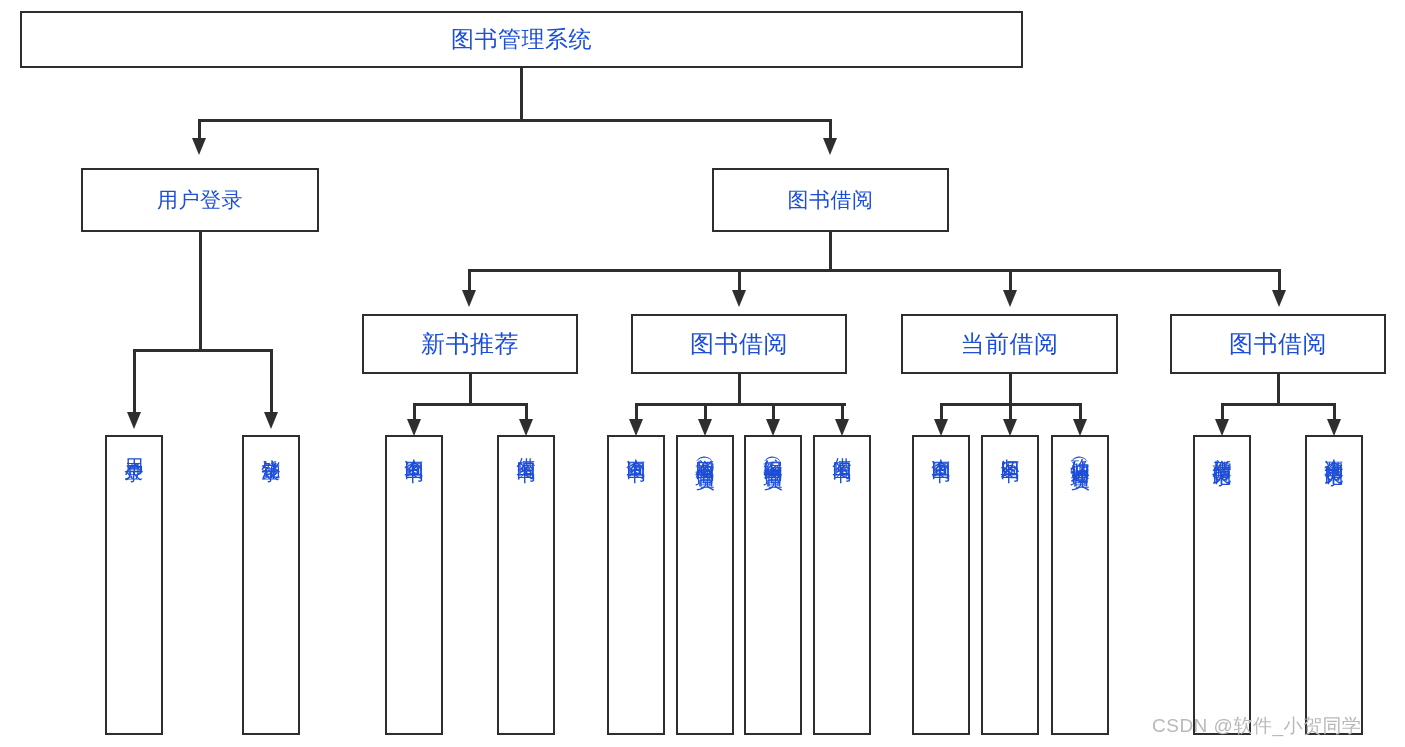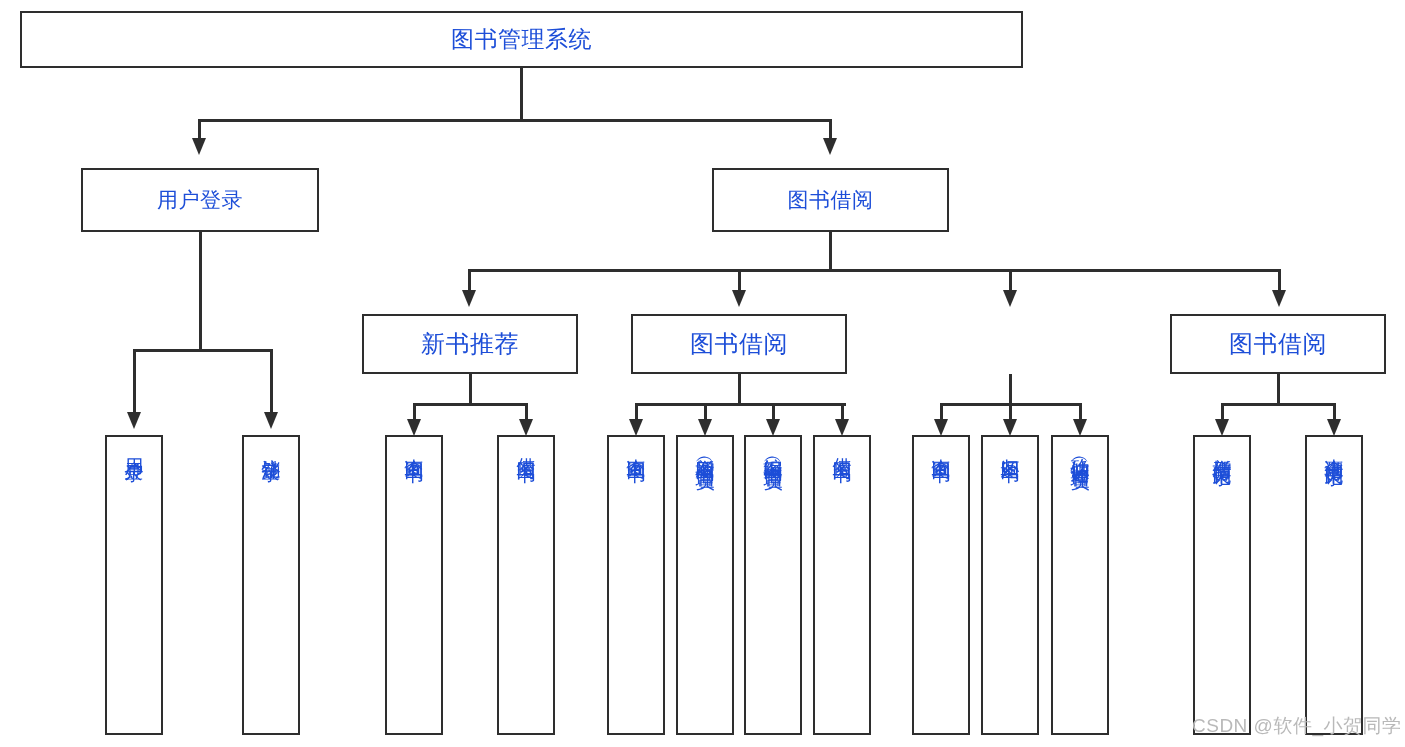--- a/index.html
+++ b/index.html
@@ -121,20 +121,23 @@
   <div class="ln v" style="left:1009px; top:269px; width:2.5px; height:22px;"></div>
   <div class="arrow" style="left:1003px; top:290px;"></div>
   <div class="ln v" style="left:1278px; top:269px; width:2.5px; height:22px;"></div>
   <div class="arrow" style="left:1272px; top:290px;"></div>
 
   <div class="node lvl3" style="left:362px; top:314px; width:216px; height:60px;">
     <span>新书推荐</span>
   </div>
   <div class="node lvl3" style="left:631px; top:314px; width:216px; height:60px;">
     <span>图书借阅</span>
+  </div>
+  <div class="node lvl3" style="left:901px; top:314px; width:217px; height:60px;">
+    <span>当前借阅</span>
   </div>
   <div class="node lvl3" style="left:1170px; top:314px; width:216px; height:60px;">
     <span>图书借阅</span>
   </div>
 
   <div class="ln v" style="left:469px; top:374px; width:2.5px; height:31px;"></div>
   <div class="ln h" style="left:413px; top:403px; width:114px; height:2.5px;"></div>
   <div class="ln v" style="left:413px; top:403px; width:2.5px; height:19px;"></div>
   <div class="arrow" style="left:407px; top:419px;"></div>
   <div class="ln v" style="left:525px; top:403px; width:2.5px; height:19px;"></div>
@@ -204,15 +207,15 @@
     <span class="vtext">确认归还（管理员）</span>
   </div>
 
   <div class="node leaf" style="left:1193px; top:435px; width:58px; height:300px;">
     <span class="vtext">新增借阅记录</span>
   </div>
   <div class="node leaf" style="left:1305px; top:435px; width:58px; height:300px;">
     <span class="vtext">查询借阅记录</span>
   </div>
 
-  <div id="watermark" style="left:1192px; top:713px;">CSDN @软件_小贺同学</div>
+  <div id="watermark" style="left:1152px; top:713px;">CSDN @软件_小贺同学</div>
 
 </div>
 
 </body></html>

